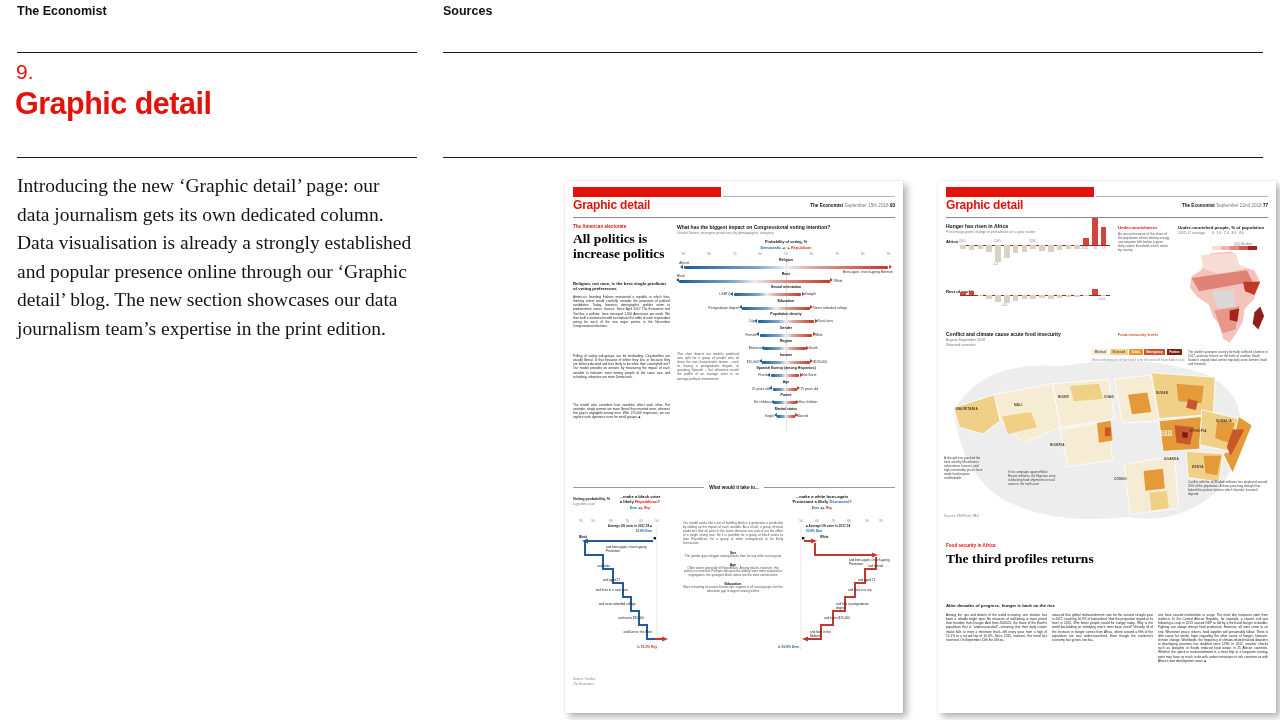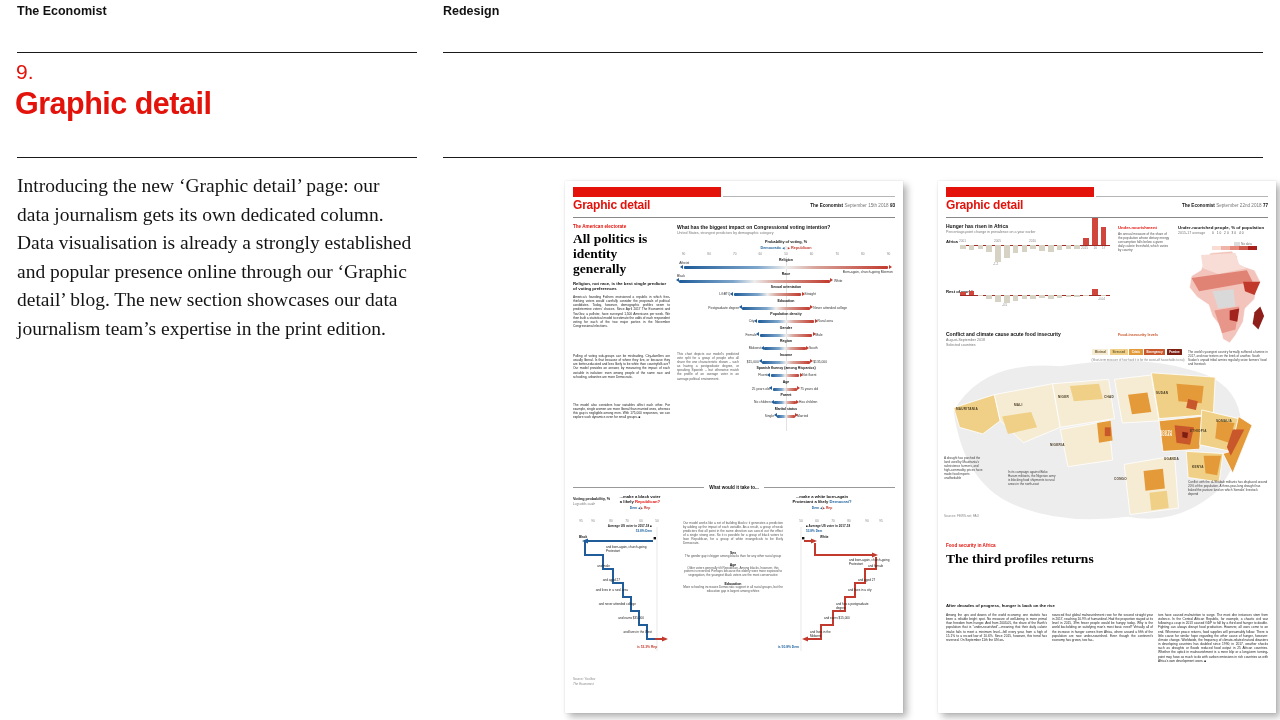--- a/index.html
+++ b/index.html
@@ -61,21 +61,21 @@
   .chip{display:inline-block;font-size:3px;font-weight:700;padding:1px 2.5px;margin-right:1.5px;border-radius:0.5px;}
   .sw{display:inline-block;width:9px;height:3.6px;}
   .maplab{position:absolute;font-size:3.1px;font-weight:700;letter-spacing:.25px;color:#4a3b22;white-space:nowrap;}
 </style>
 </head>
 <body>
 
 <div class="a" style="left:0;top:0;width:1208px;height:720px">
 
   <div class="a b" style="left:17px;top:4px;font-size:12.5px">The Economist</div>
-  <div class="a b" style="left:443px;top:4px;font-size:12.5px">Redesign</div>
+  <div class="a b" style="left:443px;top:4px;font-size:12.5px">Sources</div>
 
   <div class="a rule" style="left:17px;top:52px;width:400px"></div>
   <div class="a rule" style="left:443px;top:52px;width:820px"></div>
   <div class="a rule" style="left:17px;top:157px;width:400px"></div>
   <div class="a rule" style="left:443px;top:157px;width:820px"></div>
 
   <div class="a red" style="left:16px;top:60px;font-size:21px">9.</div>
   <div class="a red b" style="left:15px;top:86px;font-size:30.5px;letter-spacing:-.5px">Graphic detail</div>
 
   <div class="a serif" style="left:17px;top:172px;width:398px;font-size:19.5px;line-height:28.5px;color:#141414">Introducing the new ‘Graphic detail’ page: our data journalism gets its own dedicated column. Data visualisation is already a strongly established and popular presence online through our ‘Graphic detail’  blog. The new section showcases our data journalism team’s expertise in the print edition.</div>
@@ -85,21 +85,21 @@
     <div class="a hair" style="left:158px;right:8px;top:15px"></div>
     <div class="masttitle">Graphic detail</div>
     <div class="issue nw">
       <b>The Economist</b>
       <span>September 15th 2018</span>
       <b>93</b>
     </div>
     <div class="mastrule"></div>
 
     <div class="a kicker" style="left:8px;top:43px">The American electorate</div>
-    <div class="a headline" style="left:8px;top:50px;width:96px">All politics is identity generally</div>
+    <div class="a headline" style="left:8px;top:50px;width:96px">All politics is increase politics</div>
     <div class="a sub" style="left:8px;top:100px;width:96px">Religion, not race, is the best single predictor of voting preferences</div>
     <div class="a body3" style="left:8px;top:114px;width:97px">America’s founding Fathers envisioned a republic in which free-thinking voters would carefully consider the proposals of political candidates. Today, however, demographic profiles seem to predetermine voters’ choices. Since April 2017 The Economist and YouGov, a pollster, have surveyed 1,500 Americans per week. We then built a statistical model to estimate the odds of each respondent voting for each of the two major parties in the November Congressional elections.</div>
     <div class="a body3" style="left:8px;top:173px;width:97px">Polling of voting sub-groups can be misleading. City-dwellers are usually liberal. Is that because of where they live, or because they are better-educated and less likely to be white than countryfolk are? Our model provides an answer, by measuring the impact of each variable in isolation: even among people of the same race and schooling, urbanites are more Democratic.</div>
     <div class="a body3" style="left:8px;top:222px;width:97px">The model also considers how variables affect each other. For example, single women are more liberal than married ones, whereas this gap is negligible among men. With 175,000 responses, we can explore such dynamics even for small groups. ■</div>
 
     <div class="a" style="left:112px;top:43px;width:218px;height:250px">
       <div class="ct">What has the biggest impact on Congressional voting intention?</div>
       <div class="cs" style="margin-top:1px">United States, strongest predictors by demographic category</div>
       <div class="a" style="left:0;right:0;top:16px;text-align:center;font-size:3.8px;font-weight:700">Probability of voting, %</div>
       <div class="a nw" style="left:0;right:0;top:21.5px;text-align:center;font-size:3.8px">

